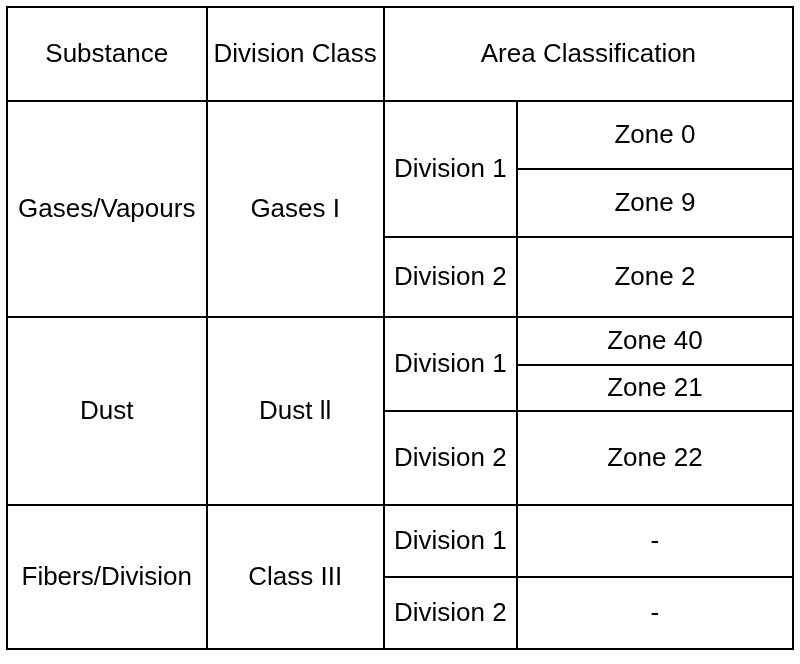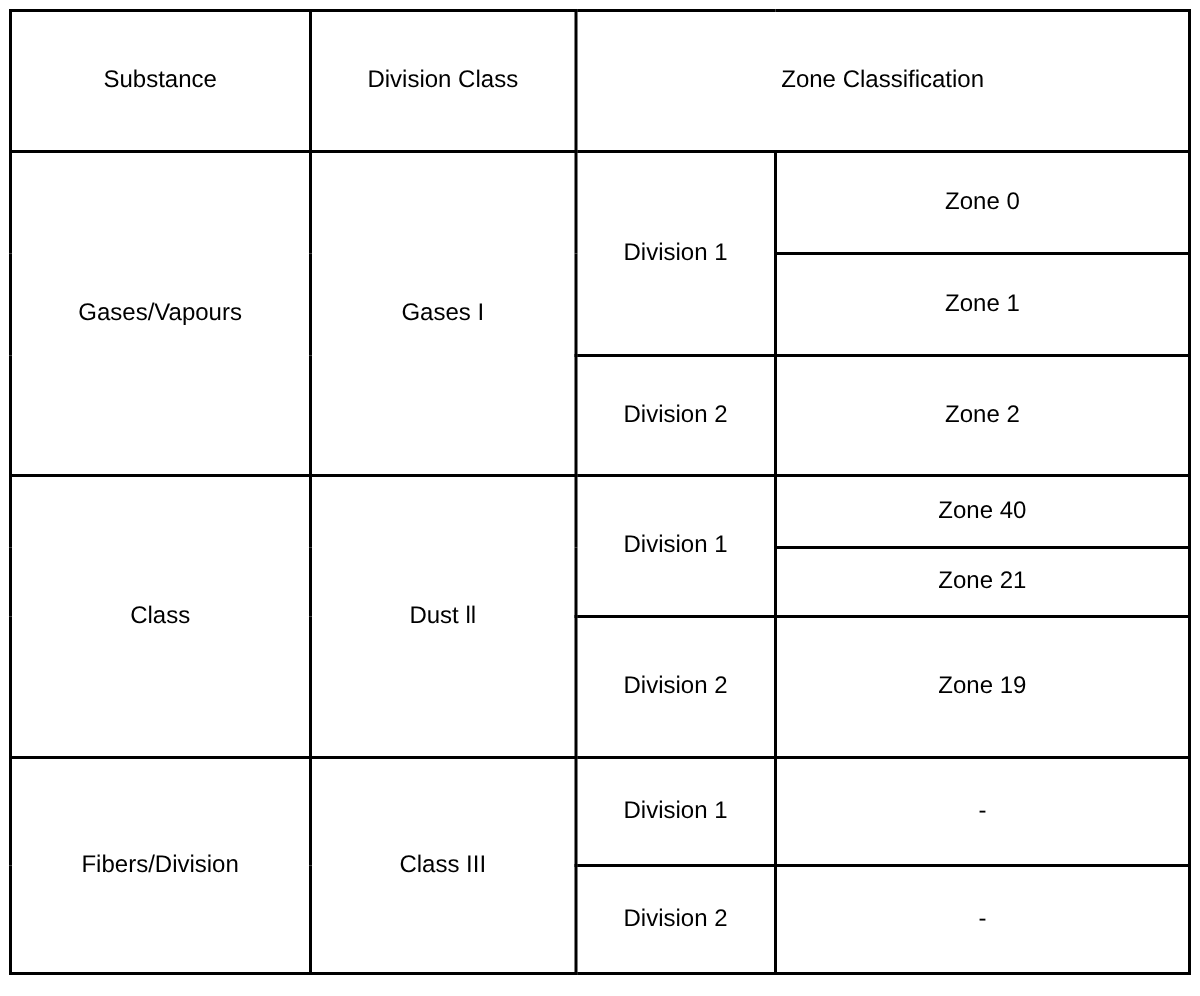--- a/index.html
+++ b/index.html
@@ -23,21 +23,21 @@
   table.grid {
     border-collapse: collapse;
     table-layout: fixed;
     width: 788px;
     margin: 6px 0 0 6px;
   }
   table.grid td {
     border: 2px solid #000000;
     text-align: center;
     vertical-align: middle;
-    font-size: 16px;
+    font-size: 26px;
     font-weight: 400;
     color: #000000;
     padding: 4px 2px;
     line-height: 1.15;
   }
   .col-substance { width: 198px; }
   .col-class { width: 176px; }
   .col-div { width: 132px; }
   .col-zone { width: 274px; }
 
@@ -62,49 +62,49 @@
     <colgroup>
       <col class="col-substance">
       <col class="col-class">
       <col class="col-div">
       <col class="col-zone">
     </colgroup>
     <tbody>
       <tr class="hdr">
         <td>Substance</td>
         <td>Division Class</td>
-        <td colspan="2">Zone Classification</td>
+        <td colspan="2">Area Classification</td>
       </tr>
 
       <tr class="r-h1">
         <td rowspan="3" class="nowrap">Gases/Vapours</td>
         <td rowspan="3" class="nowrap">Gases I</td>
         <td rowspan="2" class="nowrap">Division 1</td>
         <td class="nowrap">Zone 0</td>
       </tr>
       <tr class="r-h2">
-        <td class="nowrap">Zone 1</td>
+        <td class="nowrap">Zone 9</td>
       </tr>
       <tr class="r-h3">
         <td class="nowrap">Division 2</td>
         <td class="nowrap">Zone 2</td>
       </tr>
 
       <tr class="r-h4">
-        <td rowspan="3" class="nowrap">Class</td>
+        <td rowspan="3" class="nowrap">Dust</td>
         <td rowspan="3" class="nowrap">Dust ll</td>
         <td rowspan="2" class="nowrap">Division 1</td>
         <td class="nowrap">Zone 40</td>
       </tr>
       <tr class="r-h5">
         <td class="nowrap">Zone 21</td>
       </tr>
       <tr class="r-h6">
         <td class="nowrap">Division 2</td>
-        <td class="nowrap">Zone 19</td>
+        <td class="nowrap">Zone 22</td>
       </tr>
 
       <tr class="r-h7">
         <td rowspan="2" class="nowrap">Fibers/Division</td>
         <td rowspan="2" class="nowrap">Class III</td>
         <td class="nowrap">Division 1</td>
         <td class="nowrap">-</td>
       </tr>
       <tr class="r-h8">
         <td class="nowrap">Division 2</td>

